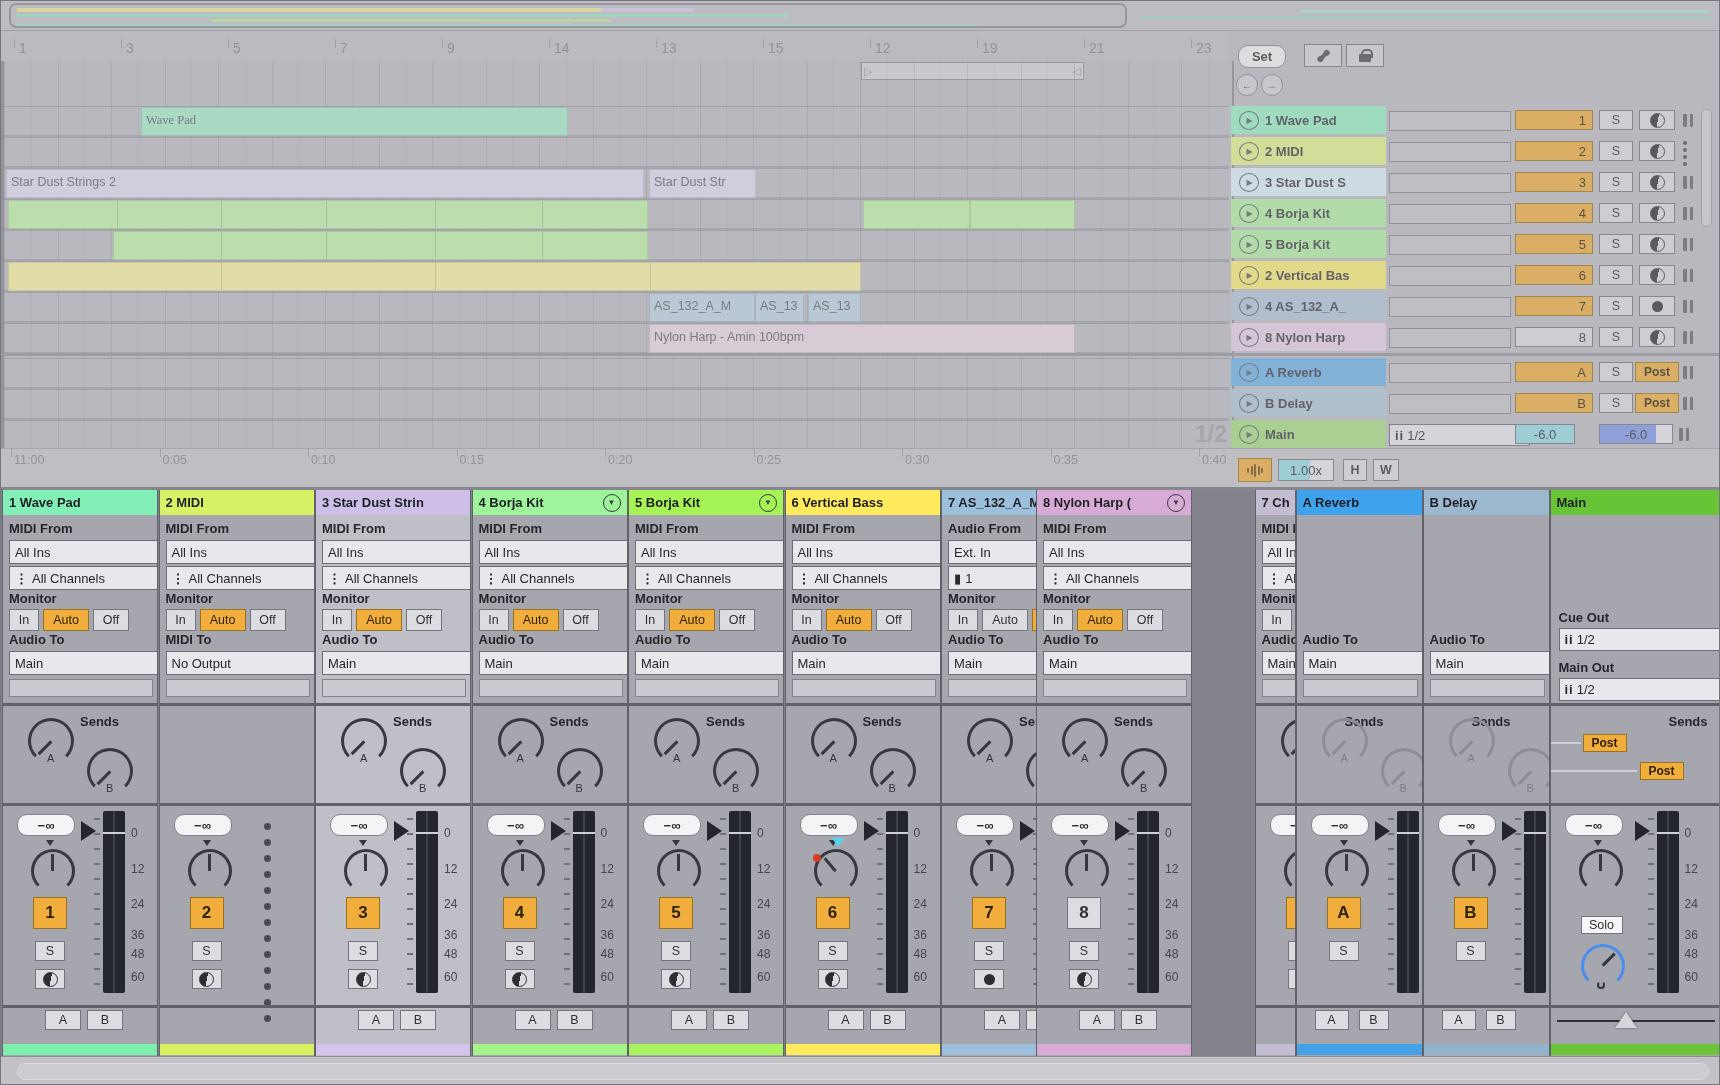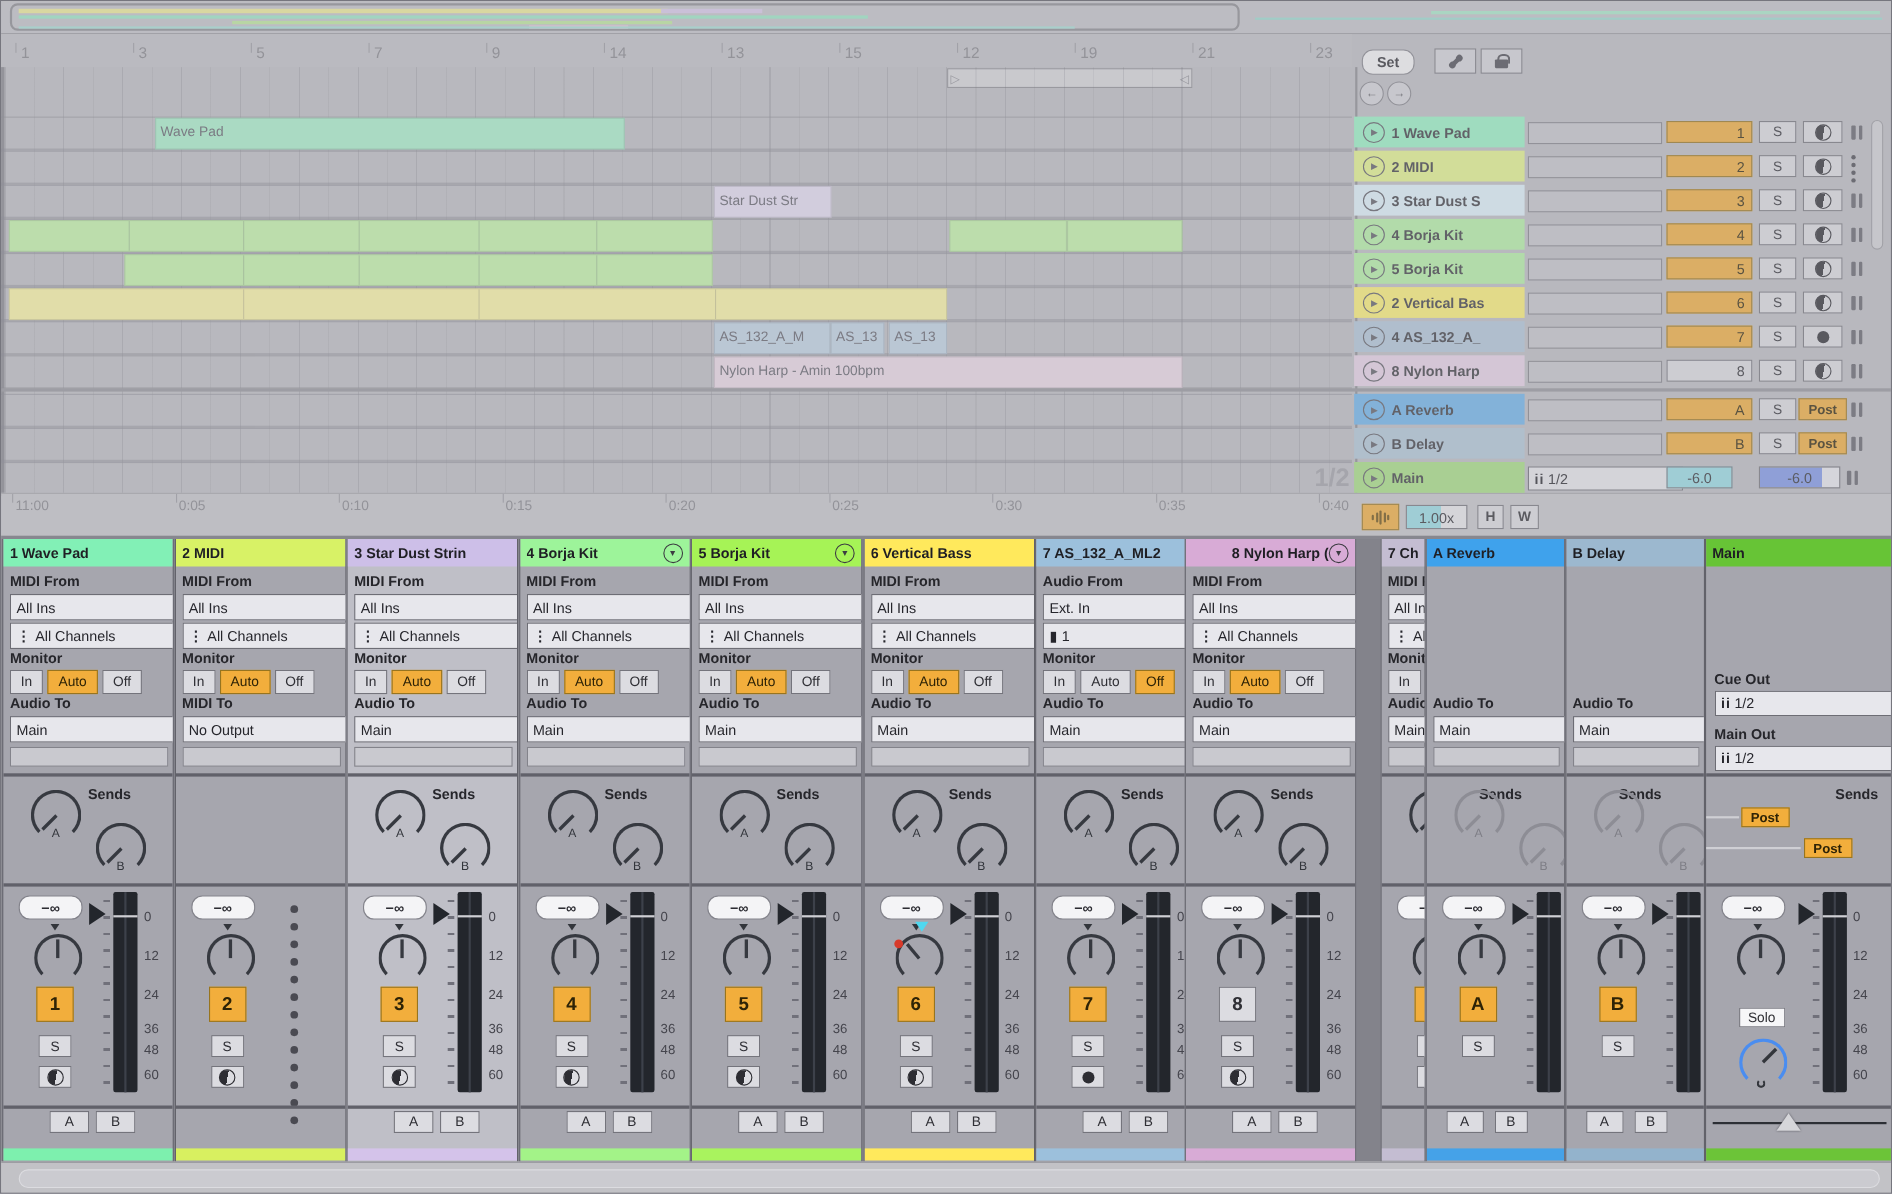--- a/index.html
+++ b/index.html
@@ -133,27 +133,30 @@
   <div class="circbtn" style="left:1235px;top:73px;">←</div>
   <div class="circbtn" style="left:1260px;top:73px;">→</div>
 
   <div class="loopbrace" style="left:860px;top:61px;width:217px;height:16px;">
     <span>▷</span>
     <span>◁</span>
   </div>
 
   <div class="gridcols" id="arrange-grid" style="left:0;top:60px;width:1228px;height:390px;border-left:3px solid #84848c;border-right:2px solid #8a8a90;"></div>
   <div id="lanes">
-      <div class="lane" style="top: 105px;">
+      <div class="lane" style="top: 105px; font-family: Liberation Serif, serif;">
         <div class="clip" style="left: 140px; top: 0px; width: 425px; background: rgb(168, 240, 202);">
           <div class="cl-label">Wave Pad</div>
         </div>
       </div>
       <div class="lane" style="top: 136px;"></div>
       <div class="lane" style="top: 167px;">
+        <div class="clip" style="left: 5px; top: 0px; width: 636px; background: rgb(228, 220, 241);">
+          <div class="cl-label">Star Dust Strings 2</div>
+        </div>
         <div class="clip" style="left: 648px; top: 0px; width: 105px; background: rgb(228, 220, 241);">
           <div class="cl-label">Star Dust Str</div>
         </div>
       </div>
       <div class="lane" style="top: 198px;">
         <div class="clip" style="left: 7px; top: 0px; width: 638px; background: rgb(194, 245, 168);">
           <div class="seg" style="left: 108px;"></div>
           <div class="seg" style="left: 212px;"></div>
           <div class="seg" style="left: 317px;"></div>
           <div class="seg" style="left: 426px;"></div>
@@ -858,21 +861,21 @@
         <div class="btn on" style="left: 30px; top: 407px; width: 34px; height: 32px; font-size: 17px;">7</div>
         <div class="btn" style="left: 32px; top: 451px; width: 30px; height: 20px; font-weight: 400;">S</div>
         <div class="btn" style="left: 32px; top: 479px; width: 30px; height: 20px;">
           <div class="dot-glyph"></div>
         </div>
         <div class="divider" style="top: 515px;"></div>
         <div class="btn" style="left: 42px; top: 520px; width: 36px; height: 20px; font-weight: 400;">A</div>
         <div class="btn" style="left: 84px; top: 520px; width: 36px; height: 20px; font-weight: 400;">B</div>
         <div class="foot" style="background: rgb(156, 192, 220);"></div>
       </div>
-      <div class="strip" style="left: 1076px; width: 154px; border-left: 1px solid rgb(98, 98, 106); border-right: 1px solid rgb(98, 98, 106); text-align: right;">
+      <div class="strip" style="left: 1035px; width: 154px; border-left: 1px solid rgb(98, 98, 106); border-right: 1px solid rgb(98, 98, 106);">
         <div class="shead" style="background: rgb(216, 171, 214);">
           <div style="overflow: hidden; white-space: nowrap; flex: 1 1 0%;">8 Nylon Harp (</div>
           <div class="foldcirc" style="position: relative;">▼</div>
         </div>
         <div class="lbl" style="left: 6px; top: 31px;">MIDI From</div>
         <div class="dd" style="left: 6px; top: 50px; width: 142px; height: 22px;">
           <div>All Ins</div>
         </div>
         <div class="dd" style="left: 6px; top: 76px; width: 142px; height: 22px;">
           <div style="margin-right: 4px; font-weight: 700;">⋮</div>

